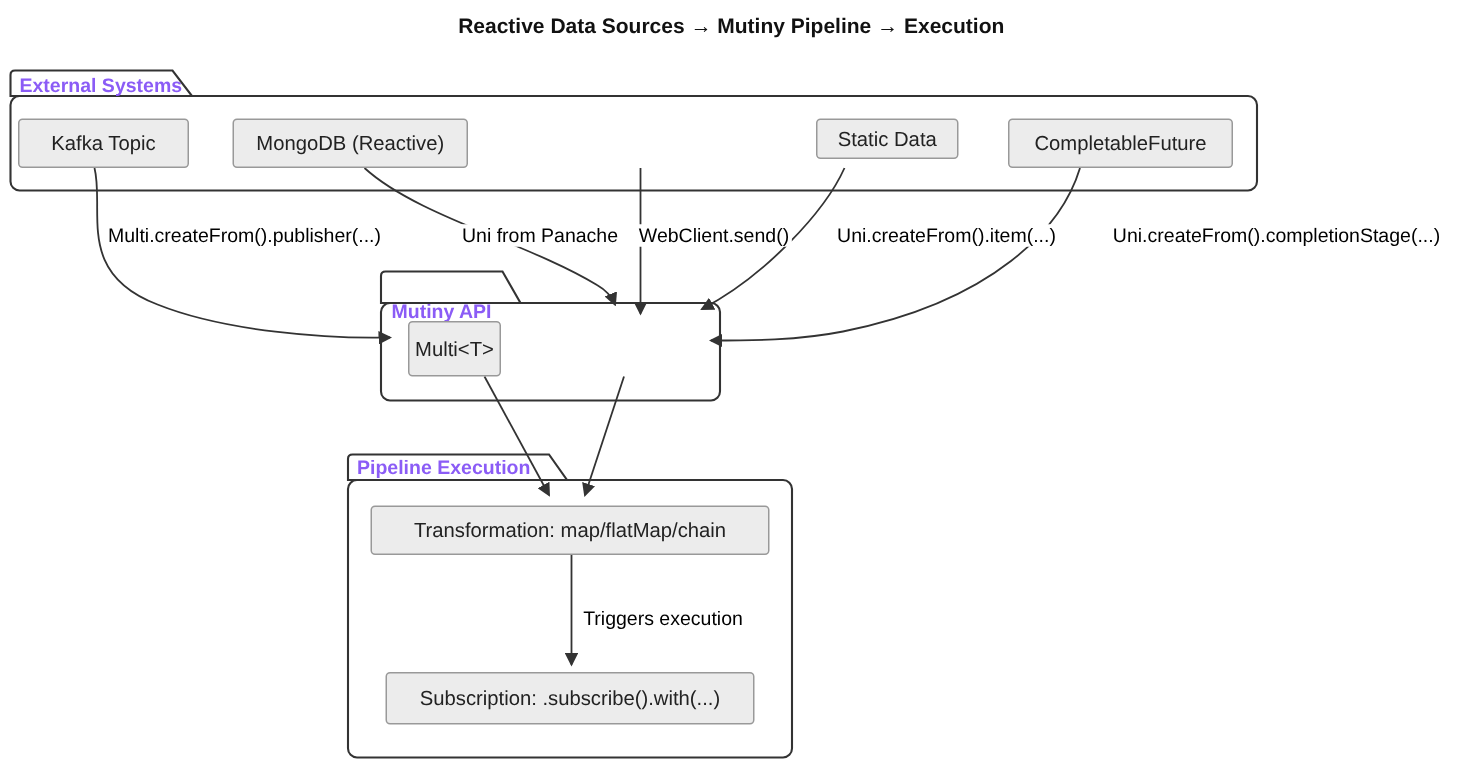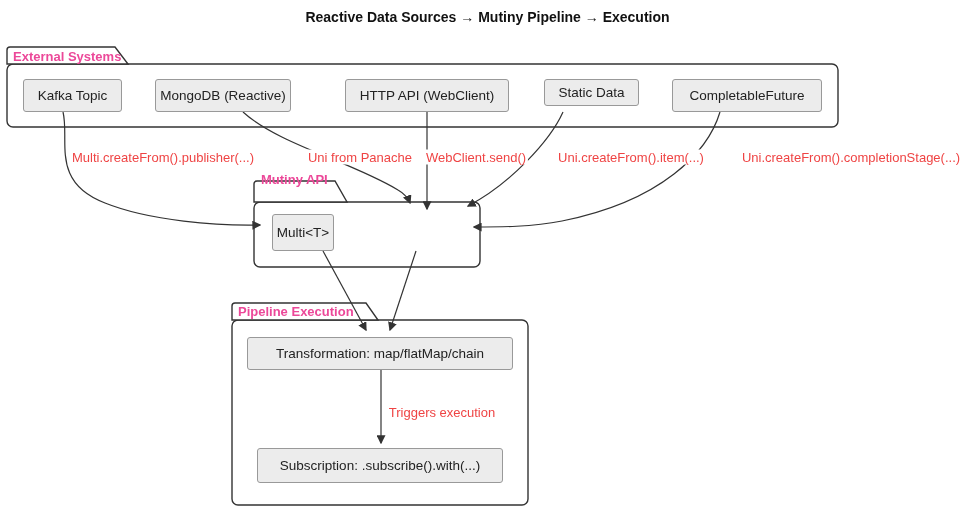--- a/index.html
+++ b/index.html
@@ -6,31 +6,31 @@
   .canvas{
     position:relative;width:975px;height:507px;background:#ffffff;
     font-family:Liberation Sans, sans-serif;color:#1a1a1a;overflow:hidden;
   }
   .layer{position:absolute;left:0;top:0;}
   .title{
     position:absolute;left:0;top:9px;width:975px;text-align:center;
     font-size:14px;font-weight:bold;color:#111;
   }
   .pkg-label{
-    position:absolute;font-size:13px;font-weight:bold;color:#ec4899;white-space:nowrap;
+    position:absolute;font-size:13px;font-weight:bold;color:#8b5cf6;white-space:nowrap;
   }
   .node{
     position:absolute;box-sizing:border-box;
     background:#ececec;border:1px solid #999999;border-radius:3px;
     display:flex;align-items:center;justify-content:center;
     font-size:13.5px;color:#222;white-space:nowrap;
   }
   .edge-label{
     position:absolute;transform:translate(-50%,-50%);
-    font-size:13px;color:#ef4444;white-space:nowrap;
+    font-size:13px;color:#000000;white-space:nowrap;
     background:#ffffff;padding:0 2px;line-height:15px;
   }
 </style>
 </head>
 <body>
 
 <div class="canvas">
 
   <svg class="layer" width="975" height="507" viewBox="0 0 975 507">
     <defs>
@@ -62,26 +62,25 @@
       <path d="M720,112 C708,152 662,201 562,221 C532,227 500,227 474,227" marker-end="url(#arrow)"></path>
       <path d="M323,251 L366,330" marker-end="url(#arrow)"></path>
       <path d="M416,251 L390,330" marker-end="url(#arrow)"></path>
       <path d="M381,370 L381,443" marker-end="url(#arrow)"></path>
     </g>
   </svg>
 
   <div class="title">Reactive Data Sources → Mutiny Pipeline → Execution</div>
 
   <div class="pkg-label" style="left:13px;top:49px">External Systems</div>
-  <div class="pkg-label" style="left:261px;top:172px">Mutiny API</div>
+  <div class="pkg-label" style="left:261px;top:200px">Mutiny API</div>
   <div class="pkg-label" style="left:238px;top:304px">Pipeline Execution</div>
 
-  <div class="node" style="left:23px;top:79px;width:99px;height:33px">Kafka Topic</div>
-  <div class="node" style="left:155px;top:79px;width:136px;height:33px">MongoDB (Reactive)</div>
-  <div class="node" style="left:345px;top:79px;width:164px;height:33px">HTTP API (WebClient)</div>
+  <div class="node" style="left:12px;top:79px;width:114px;height:33px">Kafka Topic</div>
+  <div class="node" style="left:155px;top:79px;width:157px;height:33px">MongoDB (Reactive)</div>
   <div class="node" style="left:544px;top:79px;width:95px;height:27px">Static Data</div>
   <div class="node" style="left:672px;top:79px;width:150px;height:33px">CompletableFuture</div>
 
   <div class="node" style="left:272px;top:214px;width:62px;height:37px">Multi&lt;T&gt;</div>
 
   <div class="node" style="left:257px;top:448px;width:246px;height:35px">Subscription: .subscribe().with(...)</div>
   <div class="node" style="left:247px;top:337px;width:266px;height:33px">Transformation: map/flatMap/chain</div>
 
   <div class="edge-label" style="left:163px;top:157px">Multi.createFrom().publisher(...)</div>
   <div class="edge-label" style="left:360px;top:157px">Uni from Panache</div>

